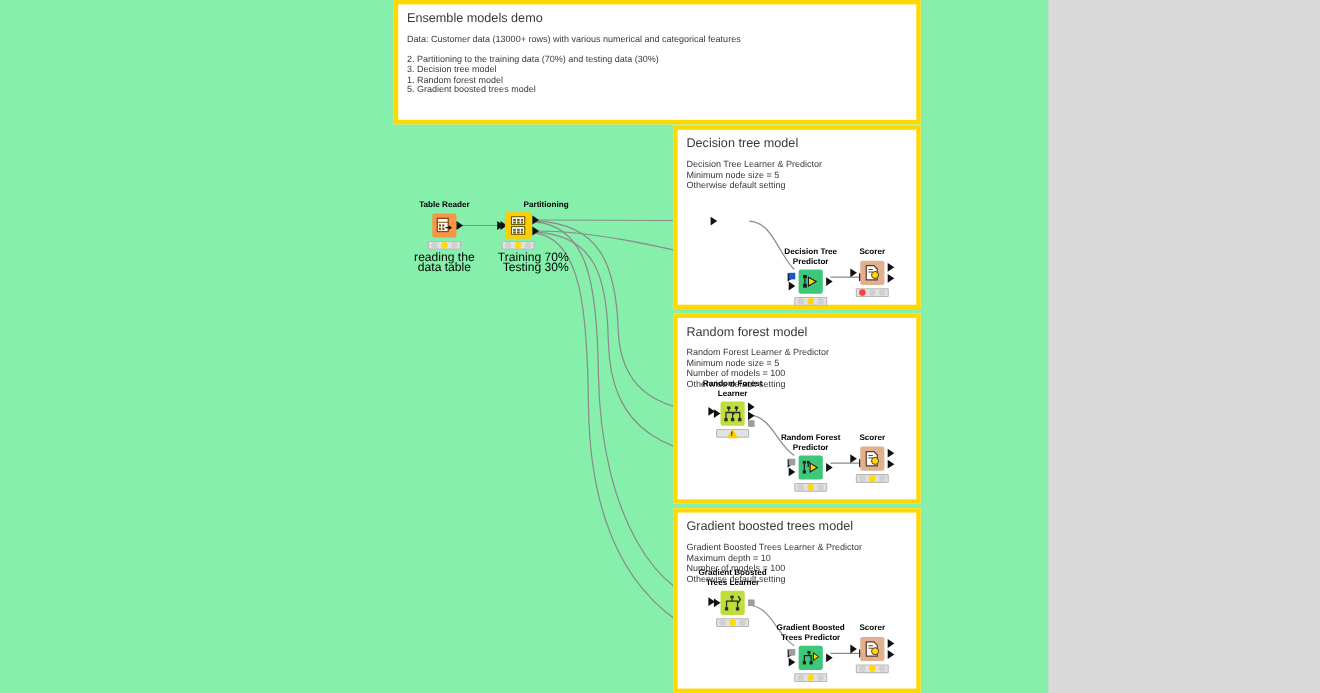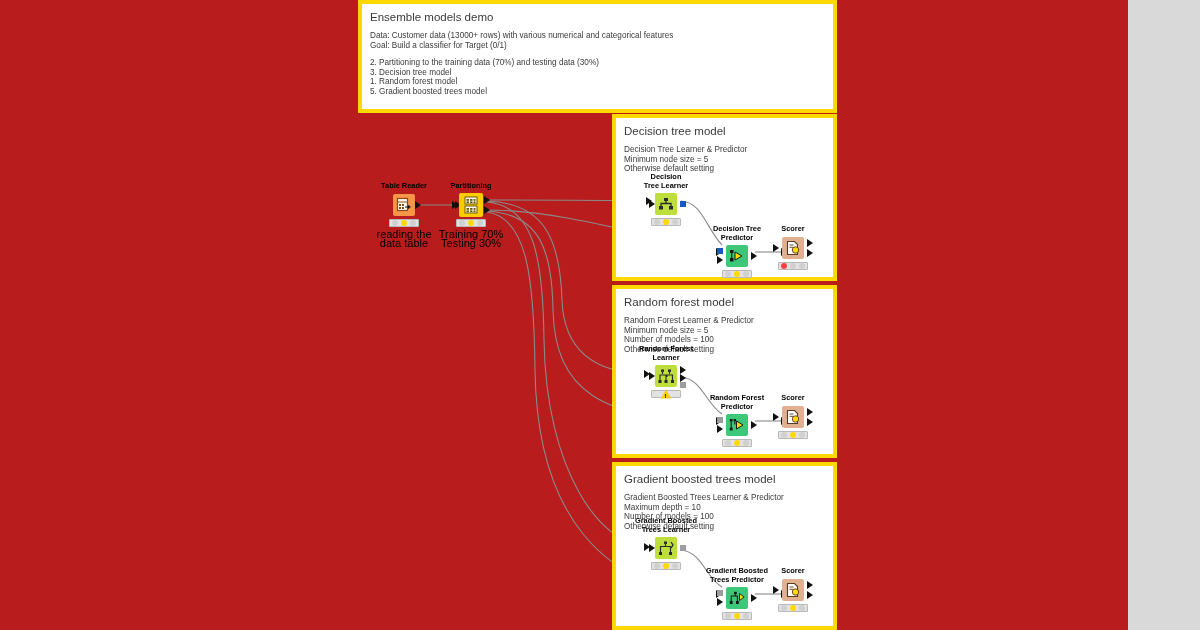--- a/index.html
+++ b/index.html
@@ -4,22 +4,22 @@
 <style>
   html,body{margin:0;padding:0;}
   body{
     width:1200px;height:630px;
     background:#d9d9d9;
     font-family:"Liberation Sans", sans-serif;
     overflow:hidden;
     position:relative;
   }
   #canvas{
-    position:absolute;left:0;top:0;width:1128px;height:630px;
-    background:#b91c1c;
+    position:absolute;left:0;top:0;width:953px;height:630px;
+    background:#86efac;
   }
 
   
   .annobox{
     position:absolute;
     background:#ffffff;
     border:4px solid #ffd800;
     box-sizing:border-box;
     z-index:5;
   }
@@ -116,21 +116,20 @@
       <path d="M487,202 C535,206 543,260 544,340 C546,470 600,547 650,547"></path>
 
       <path d="M487,212 C528,218 534,280 535,370 C537,510 600,594 722,594"></path>
     </g>
   </svg>
 
   <div class="annobox" style="left:358px;top:0px;width:479px;height:113px;">
     <div class="anno-inner">
       <div class="anno-title">Ensemble models demo</div>
       <div class="anno-line">Data: Customer data (13000+ rows) with various numerical and categorical features</div>
-      <div class="anno-line">Goal: Build a classifier for Target (0/1)</div>
       <div class="anno-gap"></div>
       <div class="anno-line">2. Partitioning to the training data (70%) and testing data (30%)</div>
       <div class="anno-line">3. Decision tree model</div>
       <div class="anno-line">1. Random forest model</div>
       <div class="anno-line">5. Gradient boosted trees model</div>
     </div>
   </div>
 
   <div class="annobox" style="left:612px;top:114px;width:225px;height:167px;">
     <div class="anno-inner">
@@ -211,21 +210,21 @@
     </div>
     <div class="status">
       <span class="bulb"></span>
       <span class="bulb yellow"></span>
       <span class="bulb"></span>
     </div>
     <div class="sublabel">reading the
 data table</div>
   </div>
 
-  <div class="node" style="left:425px;top:182px;">
+  <div class="node" style="left:425px;top:182px;text-align:right;">
     <div class="node-label">Partitioning</div>
     <div class="node-body">
       <div class="icon" style="background:#ffcc00;width:24px;height:24px;">
         <svg width="16" height="18" viewBox="0 0 16 18">
           <rect x="2" y="1" width="12" height="7" fill="#fff" stroke="#6b5a00" stroke-width="1"></rect>
           <rect x="3.5" y="3" width="2.5" height="1.8" fill="#6b5a00"></rect>
           <rect x="7" y="3" width="2.5" height="1.8" fill="#6b5a00"></rect>
           <rect x="10.5" y="3" width="2" height="1.8" fill="#6b5a00"></rect>
           <rect x="3.5" y="5.4" width="2.5" height="1.8" fill="#6b5a00"></rect>
           <rect x="7" y="5.4" width="2.5" height="1.8" fill="#6b5a00"></rect>
@@ -245,41 +244,20 @@
     </div>
     <div class="status">
       <span class="bulb"></span>
       <span class="bulb yellow"></span>
       <span class="bulb"></span>
     </div>
     <div class="sublabel">Training 70%
 Testing 30%</div>
   </div>
 
-  <div class="node" style="left:620px;top:173px;">
-    <div class="node-label">Decision
-Tree Learner</div>
-    <div class="node-body">
-      <div class="icon" style="background:#bede3c;">
-        <svg width="16" height="14" viewBox="0 0 16 14">
-          <rect x="6" y="1" width="4" height="3" fill="#2b2b2b"></rect>
-          <rect x="1" y="9" width="4" height="3.5" fill="#2b2b2b"></rect>
-          <rect x="11" y="9" width="4" height="3.5" fill="#2b2b2b"></rect>
-          <path d="M8 4 v2.5 M3 9 V6.5 H13 V9" stroke="#2b2b2b" stroke-width="1.3" fill="none"></path>
-        </svg>
-      </div>
-      <span class="port tri" style="left:29px;margin-top:-4px;"></span>
-      <span class="port sq blue" style="right:26px;margin-top:-3px;"></span>
-    </div>
-    <div class="status">
-      <span class="bulb"></span>
-      <span class="bulb yellow"></span>
-      <span class="bulb"></span>
-    </div>
-  </div>
 
   <div class="node" style="left:691px;top:225px;text-align:center;">
     <div class="node-label">Decision Tree
 Predictor</div>
     <div class="node-body">
       <div class="icon" style="background:#3cc878;">
         <svg width="16" height="14" viewBox="0 0 16 14">
           <rect x="1" y="1" width="3.5" height="3" fill="#1a1a1a"></rect>
           <rect x="1" y="9" width="3.5" height="3.5" fill="#1a1a1a"></rect>
           <path d="M2.7 4 v5" stroke="#1a1a1a" stroke-width="1.2"></path>

